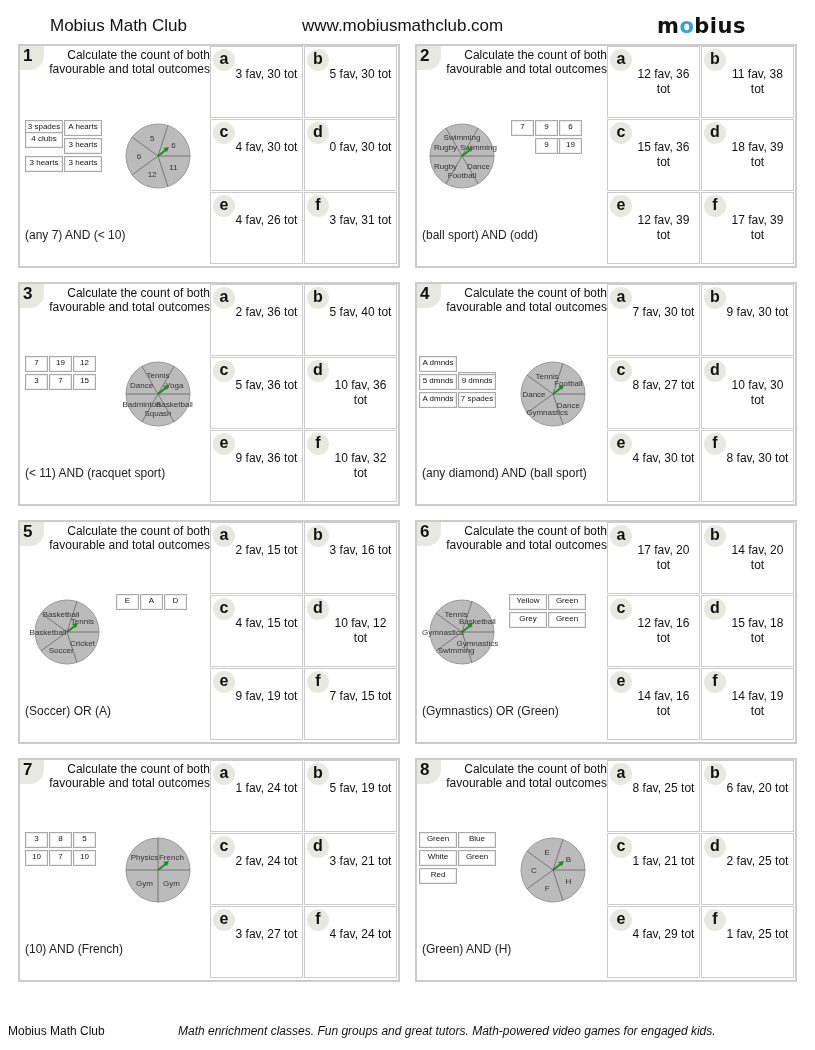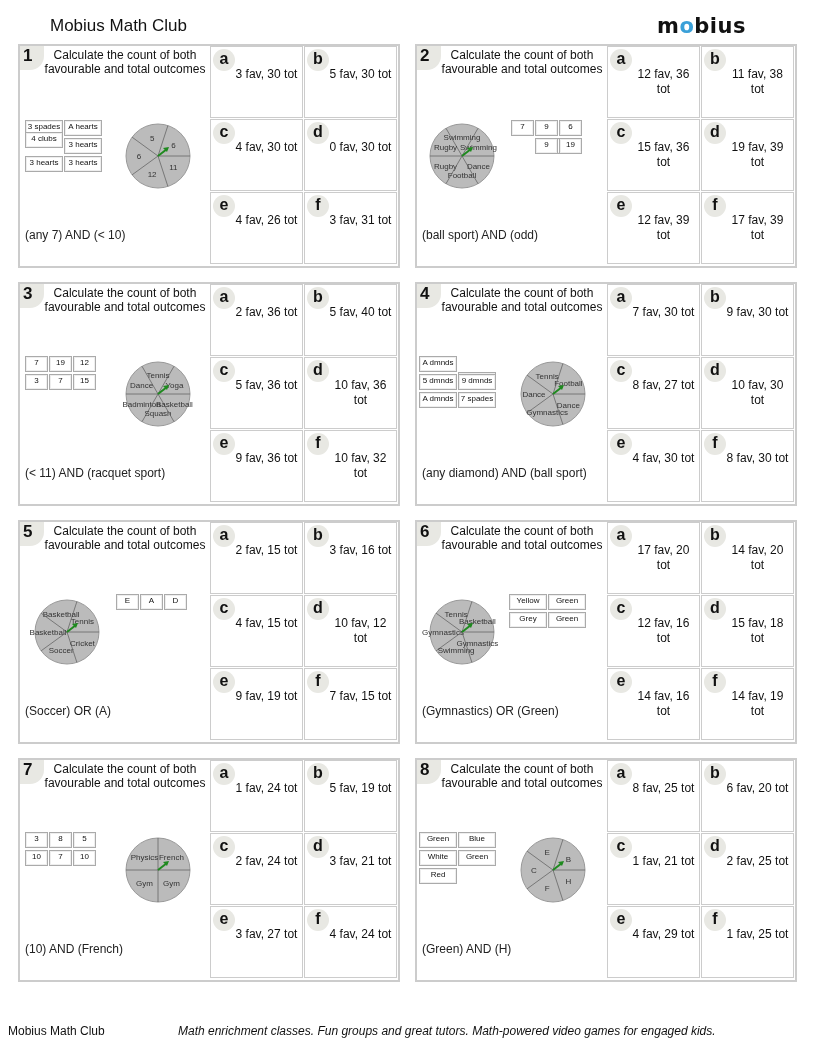--- a/index.html
+++ b/index.html
@@ -6,21 +6,21 @@
   body { width:815px; height:1050px; position:relative; font-family:"Liberation Sans", sans-serif; color:#111; overflow:hidden; }
   .hdr { position:absolute; top:0; left:0; width:815px; height:44px; }
   .hdr .title { position:absolute; left:50px; top:16px; font-size:17px; }
   .hdr .url { position:absolute; left:302px; top:16px; font-size:17px; }
   .hdr .logo { position:absolute; left:657px; top:14px; font-size:21px; font-weight:bold; letter-spacing:0.5px; font-family:"DejaVu Sans", sans-serif; color:#111; }
   .hdr .logo .o { color:#3aa0d8; }
 
   .card { position:absolute; width:382px; height:224px; border:2px solid #ccc; background:#fff; box-sizing:border-box; }
   .card .left { position:absolute; left:0; top:0; width:190px; height:220px; }
   .card .num { position:absolute; left:0; top:0; width:24px; height:24px; border-radius:0 0 14px 0; background:#e8e8e3; font-weight:bold; font-size:17px; text-align:left; padding-left:3px; line-height:20px; box-sizing:border-box; }
-  .card .prompt { position:absolute; left:20px; top:2px; width:170px; font-size:12px; line-height:14px; text-align:center; }
+  .card .prompt { position:absolute; left:20px; top:2px; width:170px; font-size:12px; line-height:14px; text-align:right; }
   .card .cond { position:absolute; left:5px; top:182px; font-size:12px; color:#222; }
   .grid-cells { position:absolute; left:190px; top:0; width:188px; height:220px; }
   .cell { position:absolute; width:93px; height:72px; border:1px solid #ccc; box-sizing:border-box; background:#fff; }
   .cell .lbl { position:absolute; left:2px; top:2px; width:22px; height:22px; border-radius:11px; background:#e8e8e3; font-weight:bold; font-size:16px; text-align:center; line-height:20px; }
   .cell .ans { position:absolute; left:22px; right:2px; top:28px; font-size:12px; text-align:right; line-height:15px; }
   .cell .ans.wrap { text-align:center; top:20px; }
 
   .boxes { position:absolute; }
   .bx { position:absolute; height:16px; border:1px solid #aaa; box-sizing:border-box; font-size:8px; text-align:center; line-height:12px; background:#fff; box-shadow: inset 0 0 0 1px #eee; }
   .spinner { position:absolute; width:66px; height:66px; }
@@ -29,20 +29,21 @@
 
   .ftr { position:absolute; top:1024px; left:0; width:815px; font-size:12px; }
   .ftr .a { position:absolute; left:8px; }
   .ftr .b { position:absolute; left:178px;font-style:italic; }
 </style>
 </head>
 <body>
 
 <div class="hdr">
   <span class="title">Mobius Math Club</span>
+  <span class="url">www.mobiusmathclub.com</span>
   <span class="logo"><span>m</span><span class="o">o</span><span>bius</span></span>
 </div>
 
 <div id="cards">
     <div class="card" style="left: 18px; top: 44px;">
       <div class="left">
       <div class="num">1</div>
       <div class="prompt">Calculate the count of both favourable and total outcomes</div>
       <div class="boxes" style="left:5px;top:74px;">
           <div class="bx" style="left:0px;top:0px;width:38px;">3 spades</div>
@@ -135,21 +136,21 @@
         <div class="cell" style="left:94px;top:0px;">
         <div class="lbl">b</div>
         <div class="ans wrap">11 fav, 38 tot</div>
       </div>
         <div class="cell" style="left:0px;top:73px;">
         <div class="lbl">c</div>
         <div class="ans wrap">15 fav, 36 tot</div>
       </div>
         <div class="cell" style="left:94px;top:73px;">
         <div class="lbl">d</div>
-        <div class="ans wrap">19 fav, 39 tot</div>
+        <div class="ans wrap">18 fav, 39 tot</div>
       </div>
         <div class="cell" style="left:0px;top:146px;">
         <div class="lbl">e</div>
         <div class="ans wrap">12 fav, 39 tot</div>
       </div>
         <div class="cell" style="left:94px;top:146px;">
         <div class="lbl">f</div>
         <div class="ans wrap">17 fav, 39 tot</div>
       </div>
       </div>

